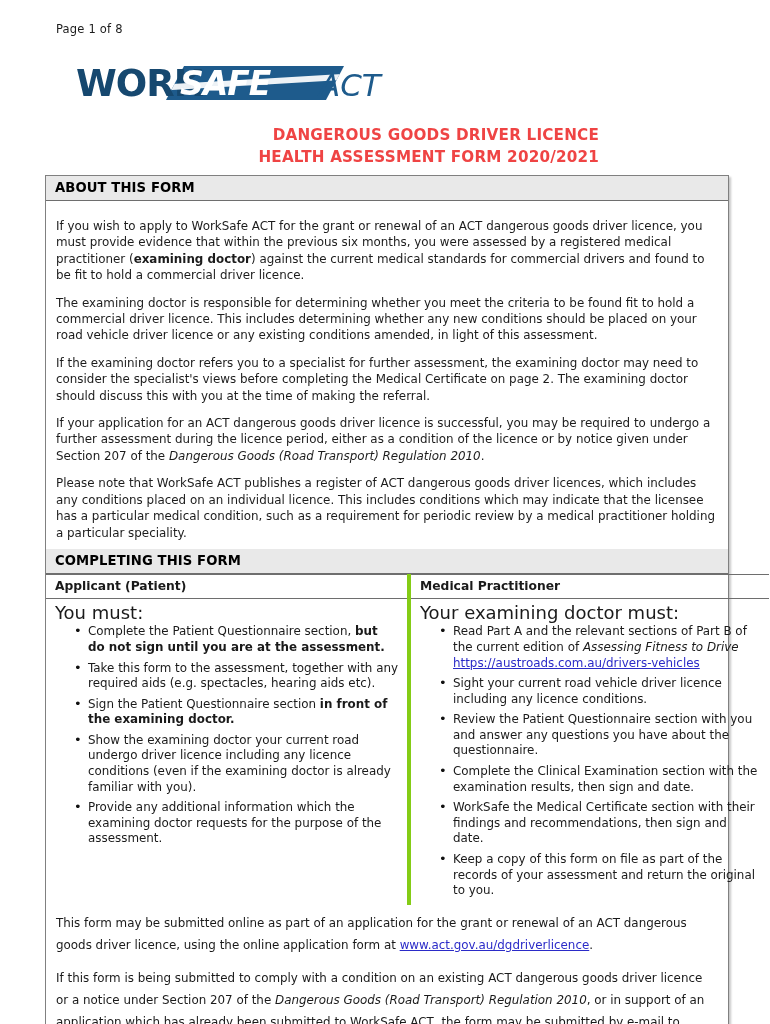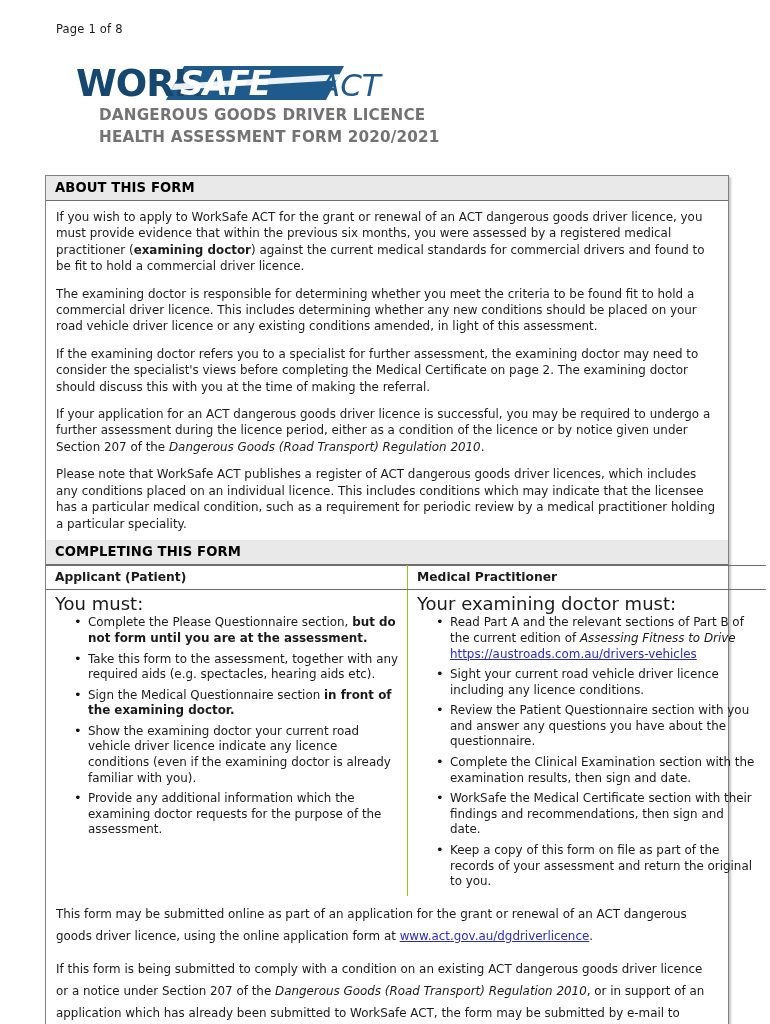--- a/index.html
+++ b/index.html
@@ -40,27 +40,28 @@
     top: 60px;
     width: 320px;
     height: 46px;
   }
   .logo svg { display:block; }
 
   
   .doc-title {
     position: absolute;
     right: 41px;
-    top: 104px;
+    top: 124px;
     width: 500px;
+    text-align: right;
     font-weight: bold;
     font-size: 15.2px;
     line-height: 22px;
     letter-spacing: 0.2px;
-    color: #737373;
+    color: #ef4444;
   }
 
   
   .frame {
     position: absolute;
     left: 45px;
     top: 175px;
     width: 684px;
     border: 1px solid #808080;
     box-sizing: border-box;
@@ -75,21 +76,21 @@
     font-size: 13.2px;
     padding: 4px 9px 5px 9px;
     color: #000000;
     letter-spacing: 0.1px;
   }
 
   .section-body {
     padding: 8px 10px 8px 10px;
   }
   .section-body p {
-    margin: 0 0 11px 0;
+    margin: 9px 0 11px 0;
     font-size: 11.9px;
     line-height: 16.4px;
     color: #1c1c1c;
   }
   .section-body p:last-child { margin-bottom: 0; }
 
   b, strong { font-weight: bold; }
   i, em { font-style: italic; }
 
   a.link {
@@ -102,21 +103,21 @@
     display: table;
     width: 100%;
     border-collapse: collapse;
     table-layout: fixed;
     border-top: 1px solid #6e6e6e;
   }
   .row { display: table-row; }
   .cell {
     display: table-cell;
     vertical-align: top;
-    border-right: 1px solid #84cc16;
+    border-right: 4px solid #84cc16;
     padding: 4px 9px 6px 9px;
   }
   .cell:last-child { border-right: none; }
   .col-head {
     font-weight: bold;
     font-size: 12.3px;
     border-bottom: 1px solid #6e6e6e;
     padding: 4px 9px 5px 9px;
   }
   .col-left  { width: 343px; }
@@ -210,24 +211,24 @@
     <div class="two-col">
       <div class="row">
         <div class="cell col-head col-left">Applicant (Patient)</div>
         <div class="cell col-head col-right">Medical Practitioner</div>
       </div>
       <div class="row">
 
         <div class="cell col-left">
           <div class="lead">You must:</div>
           <ul class="bullets">
-            <li><span>Complete the Please Questionnaire section, </span><b>but do not form until you are at the assessment.</b></li>
+            <li><span>Complete the Patient Questionnaire section, </span><b>but do not sign until you are at the assessment.</b></li>
             <li><span>Take this form to the assessment, together with any required aids (e.g. spectacles, hearing aids etc).</span></li>
-            <li><span>Sign the Medical Questionnaire section </span><b>in front of the examining doctor.</b></li>
-            <li><span>Show the examining doctor your current road vehicle driver licence indicate any licence conditions (even if the examining doctor is already familiar with you).</span></li>
+            <li><span>Sign the Patient Questionnaire section </span><b>in front of the examining doctor.</b></li>
+            <li><span>Show the examining doctor your current road undergo driver licence including any licence conditions (even if the examining doctor is already familiar with you).</span></li>
             <li><span>Provide any additional information which the examining doctor requests for the purpose of the assessment.</span></li>
           </ul>
         </div>
 
         <div class="cell col-right">
           <div class="lead">Your examining doctor must:</div>
           <ul class="bullets">
             <li><span>Read Part A and the relevant sections of Part B of the current edition of </span><i>Assessing Fitness to Drive</i><span> </span><a class="link" href="#">https://austroads.com.au/drivers-vehicles</a></li>
             <li><span>Sight your current road vehicle driver licence including any licence conditions.</span></li>
             <li><span>Review the Patient Questionnaire section with you and answer any questions you have about the questionnaire.</span></li>

